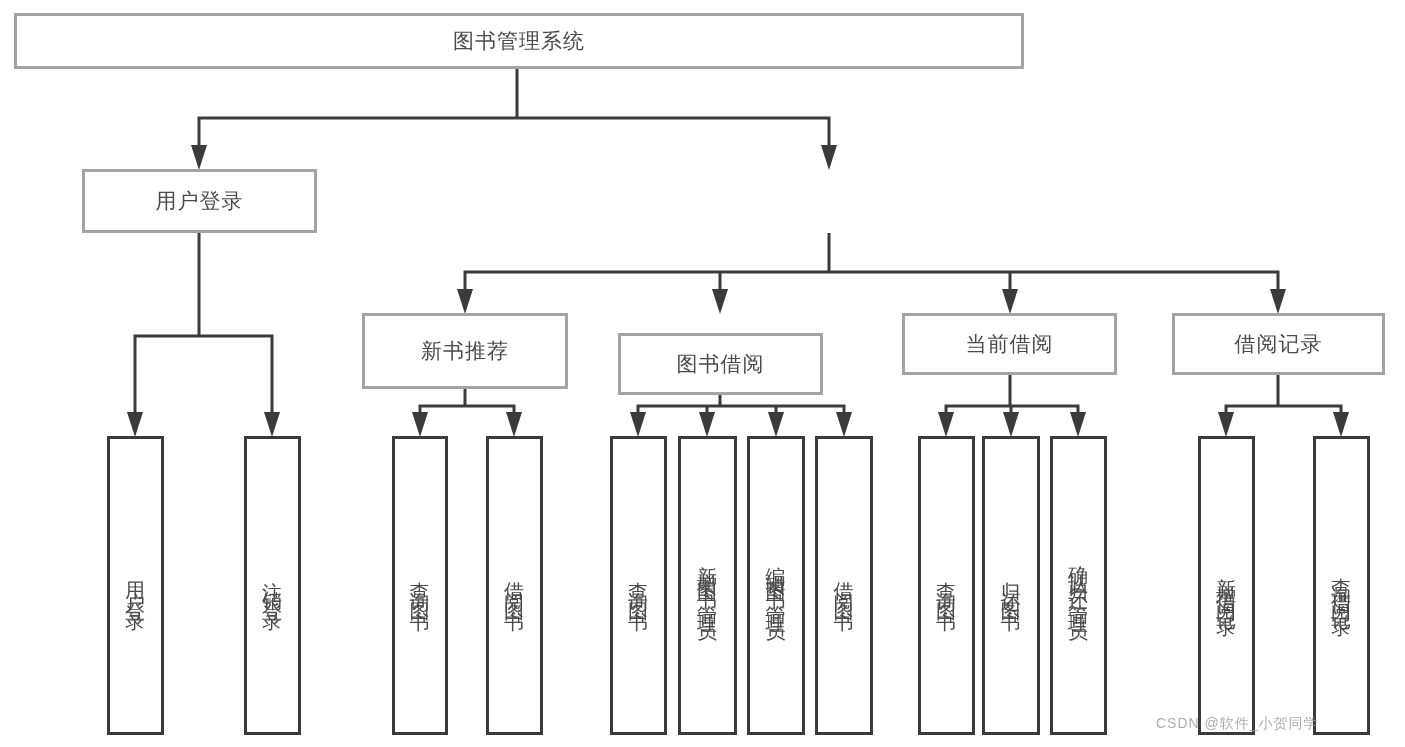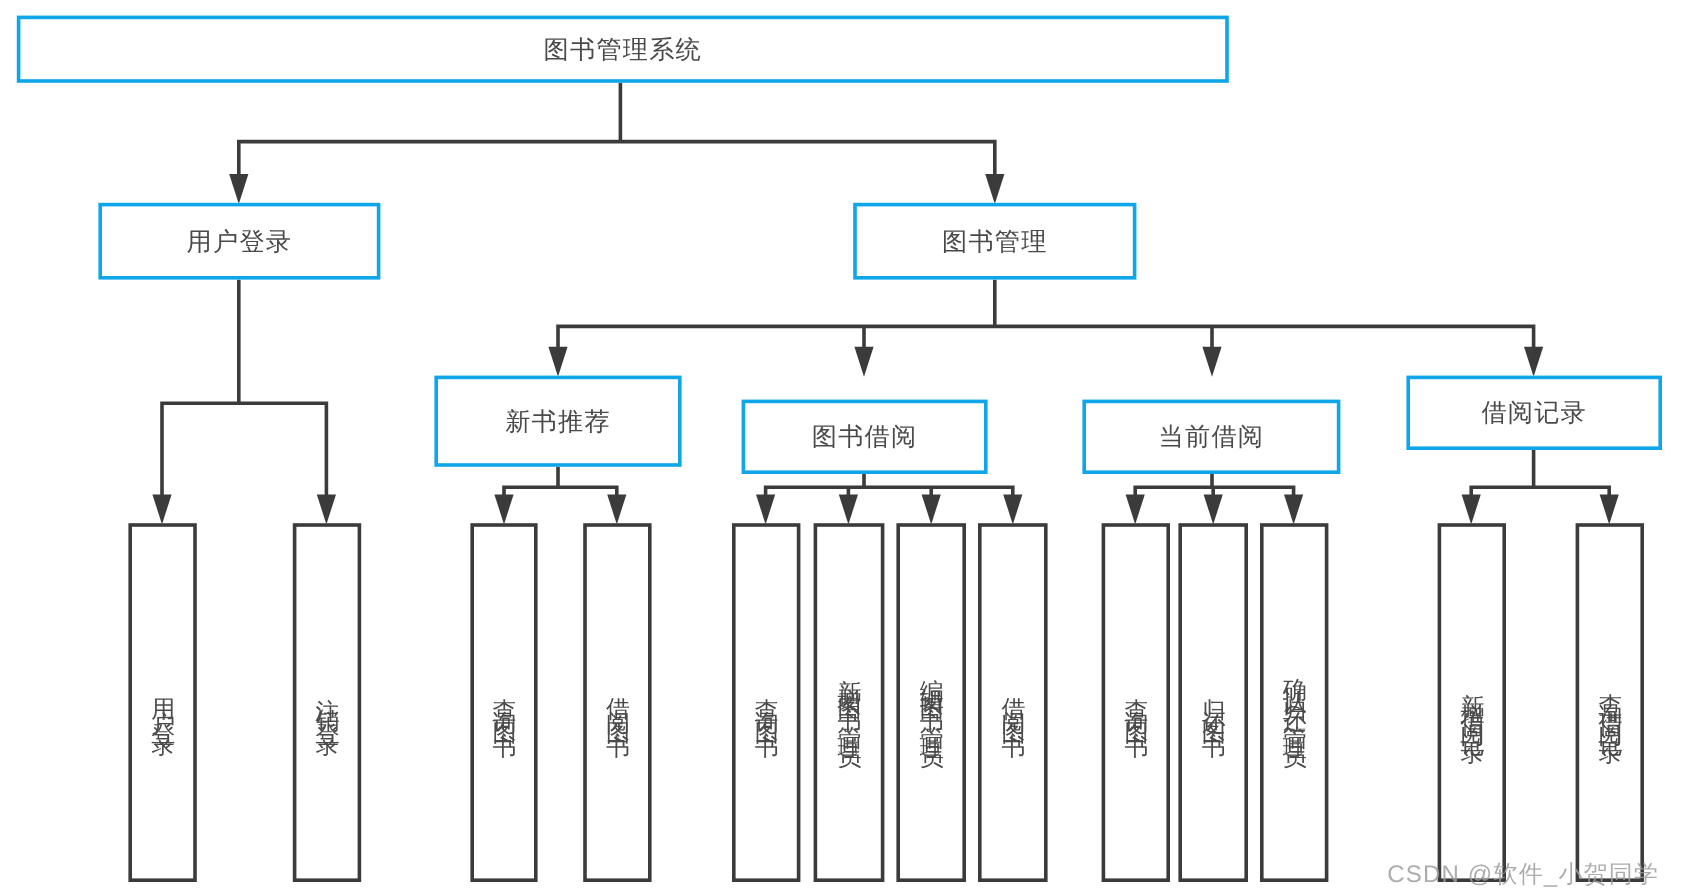--- a/index.html
+++ b/index.html
@@ -20,21 +20,21 @@
     position: absolute;
     left: 0;
     top: 0;
     width: 1405px;
     height: 747px;
     z-index: 1;
   }
   .hbox {
     position: absolute;
     box-sizing: border-box;
-    border: 3px solid #0ea5e9;
+    border: 3px solid #a3a3a3;
     background: #ffffff;
     display: flex;
     align-items: center;
     justify-content: center;
     font-size: 21px;
     letter-spacing: 1px;
     color: #4a4a4a;
     z-index: 2;
   }
   .vbox {
@@ -55,21 +55,21 @@
     color: #4a4a4a;
     z-index: 2;
   }
   .vbox.long {
     letter-spacing: 8px;
   }
   #watermark {
     position: absolute;
     left: 1156px;
     top: 715px;
-    font-size: 20px;
+    font-size: 14px;
     color: rgba(158, 158, 158, 0.85);
     white-space: nowrap;
     z-index: 3;
     letter-spacing: 1px;
   }
 </style>
 </head>
 <body>
 
 <div id="stage">
@@ -101,25 +101,24 @@
       <polygon points="1003,412 1019,412 1011,437"></polygon>
       <polygon points="1070,412 1086,412 1078,437"></polygon>
       <polygon points="1218,412 1234,412 1226,437"></polygon>
       <polygon points="1333,412 1349,412 1341,437"></polygon>
     </g>
   </svg>
 
   <div class="hbox" style="left:14px; top:13px; width:1010px; height:56px;">图书管理系统</div>
 
   <div class="hbox" style="left:82px; top:169px; width:235px; height:64px;">用户登录</div>
-  <div class="hbox" style="left:711px; top:169px; width:236px; height:64px;">图书管理</div>
 
   <div class="hbox" style="left:362px; top:313px; width:206px; height:76px;">新书推荐</div>
   <div class="hbox" style="left:618px; top:313px; width:205px; height:62px;margin-top:20px;">图书借阅</div>
-  <div class="hbox" style="left:902px; top:313px; width:215px; height:62px;margin-top:20px;">当前借阅</div>
+  <div class="hbox" style="left:902px; top:313px; width:215px; height:62px;">当前借阅</div>
   <div class="hbox" style="left:1172px; top:313px; width:213px; height:62px;">借阅记录</div>
 
   <div class="vbox" style="left:107px; width:57px;">用户登录</div>
   <div class="vbox" style="left:244px; width:57px;">注销登录</div>
 
   <div class="vbox" style="left:392px; width:56px;">查询图书</div>
   <div class="vbox" style="left:486px; width:57px;">借阅图书</div>
 
   <div class="vbox" style="left:610px; width:57px;">查询图书</div>
   <div class="vbox long" style="left:678px; width:59px;">新增图书（管理员）</div>

